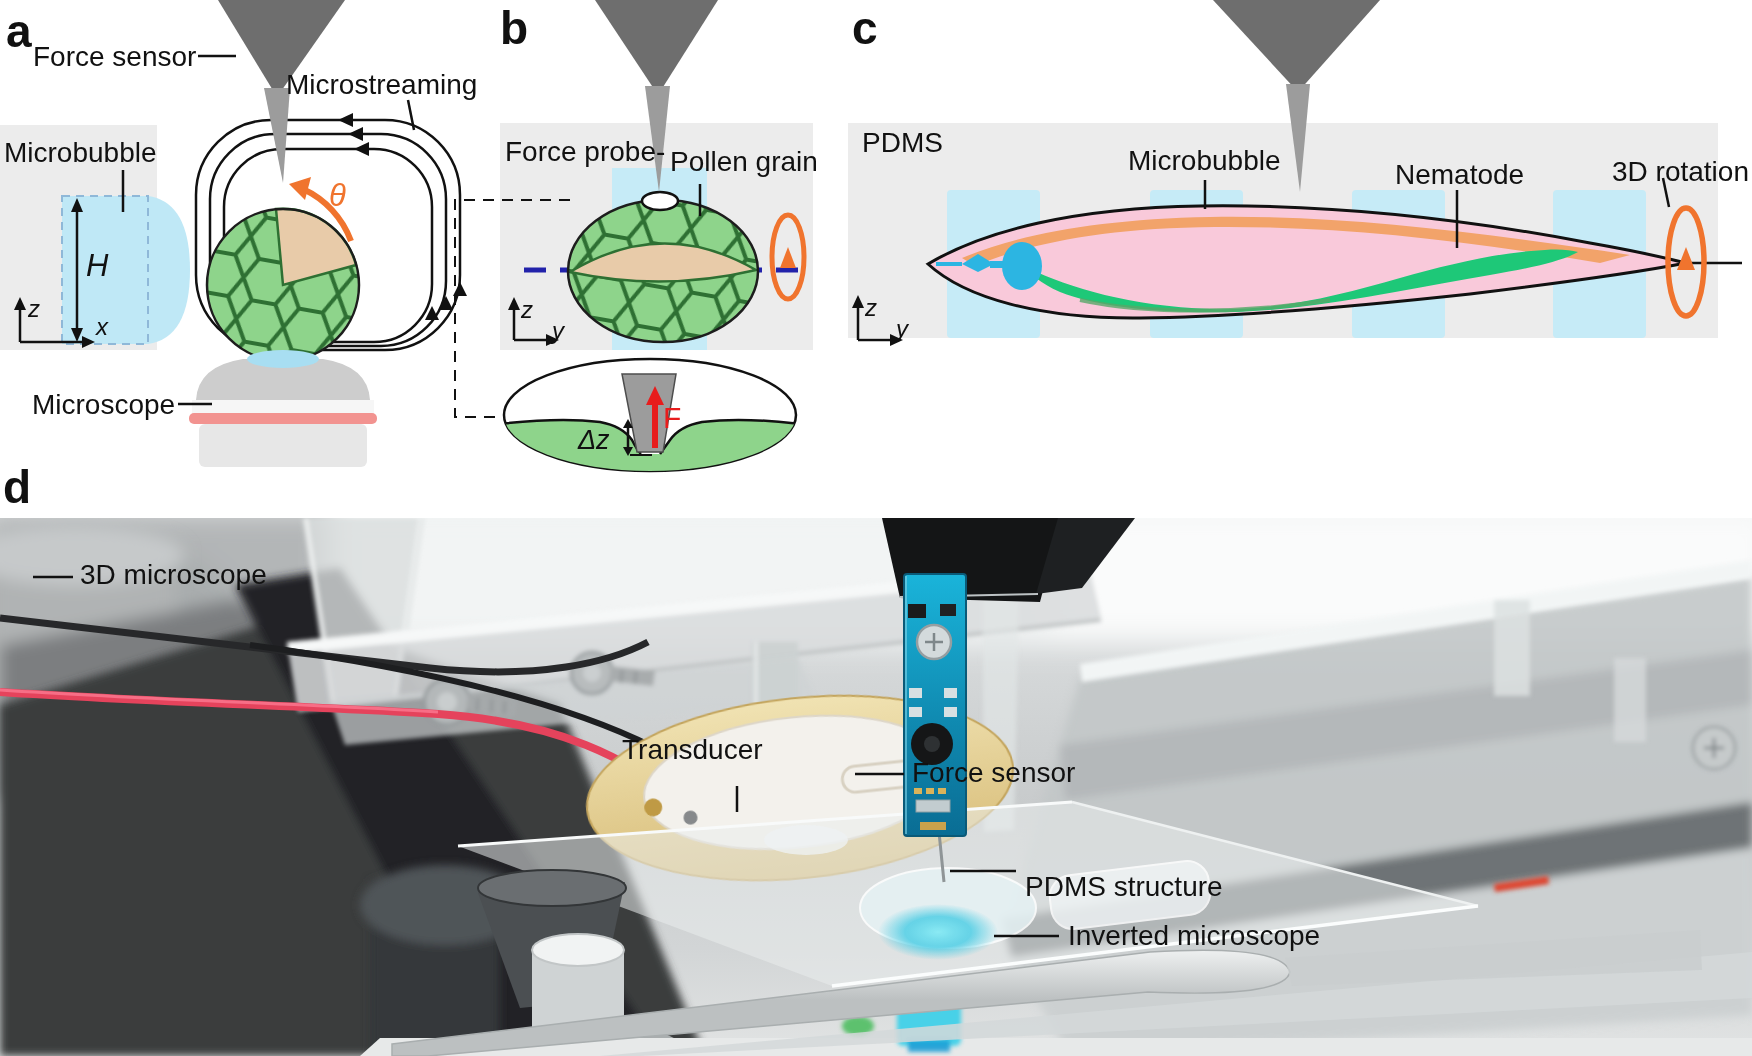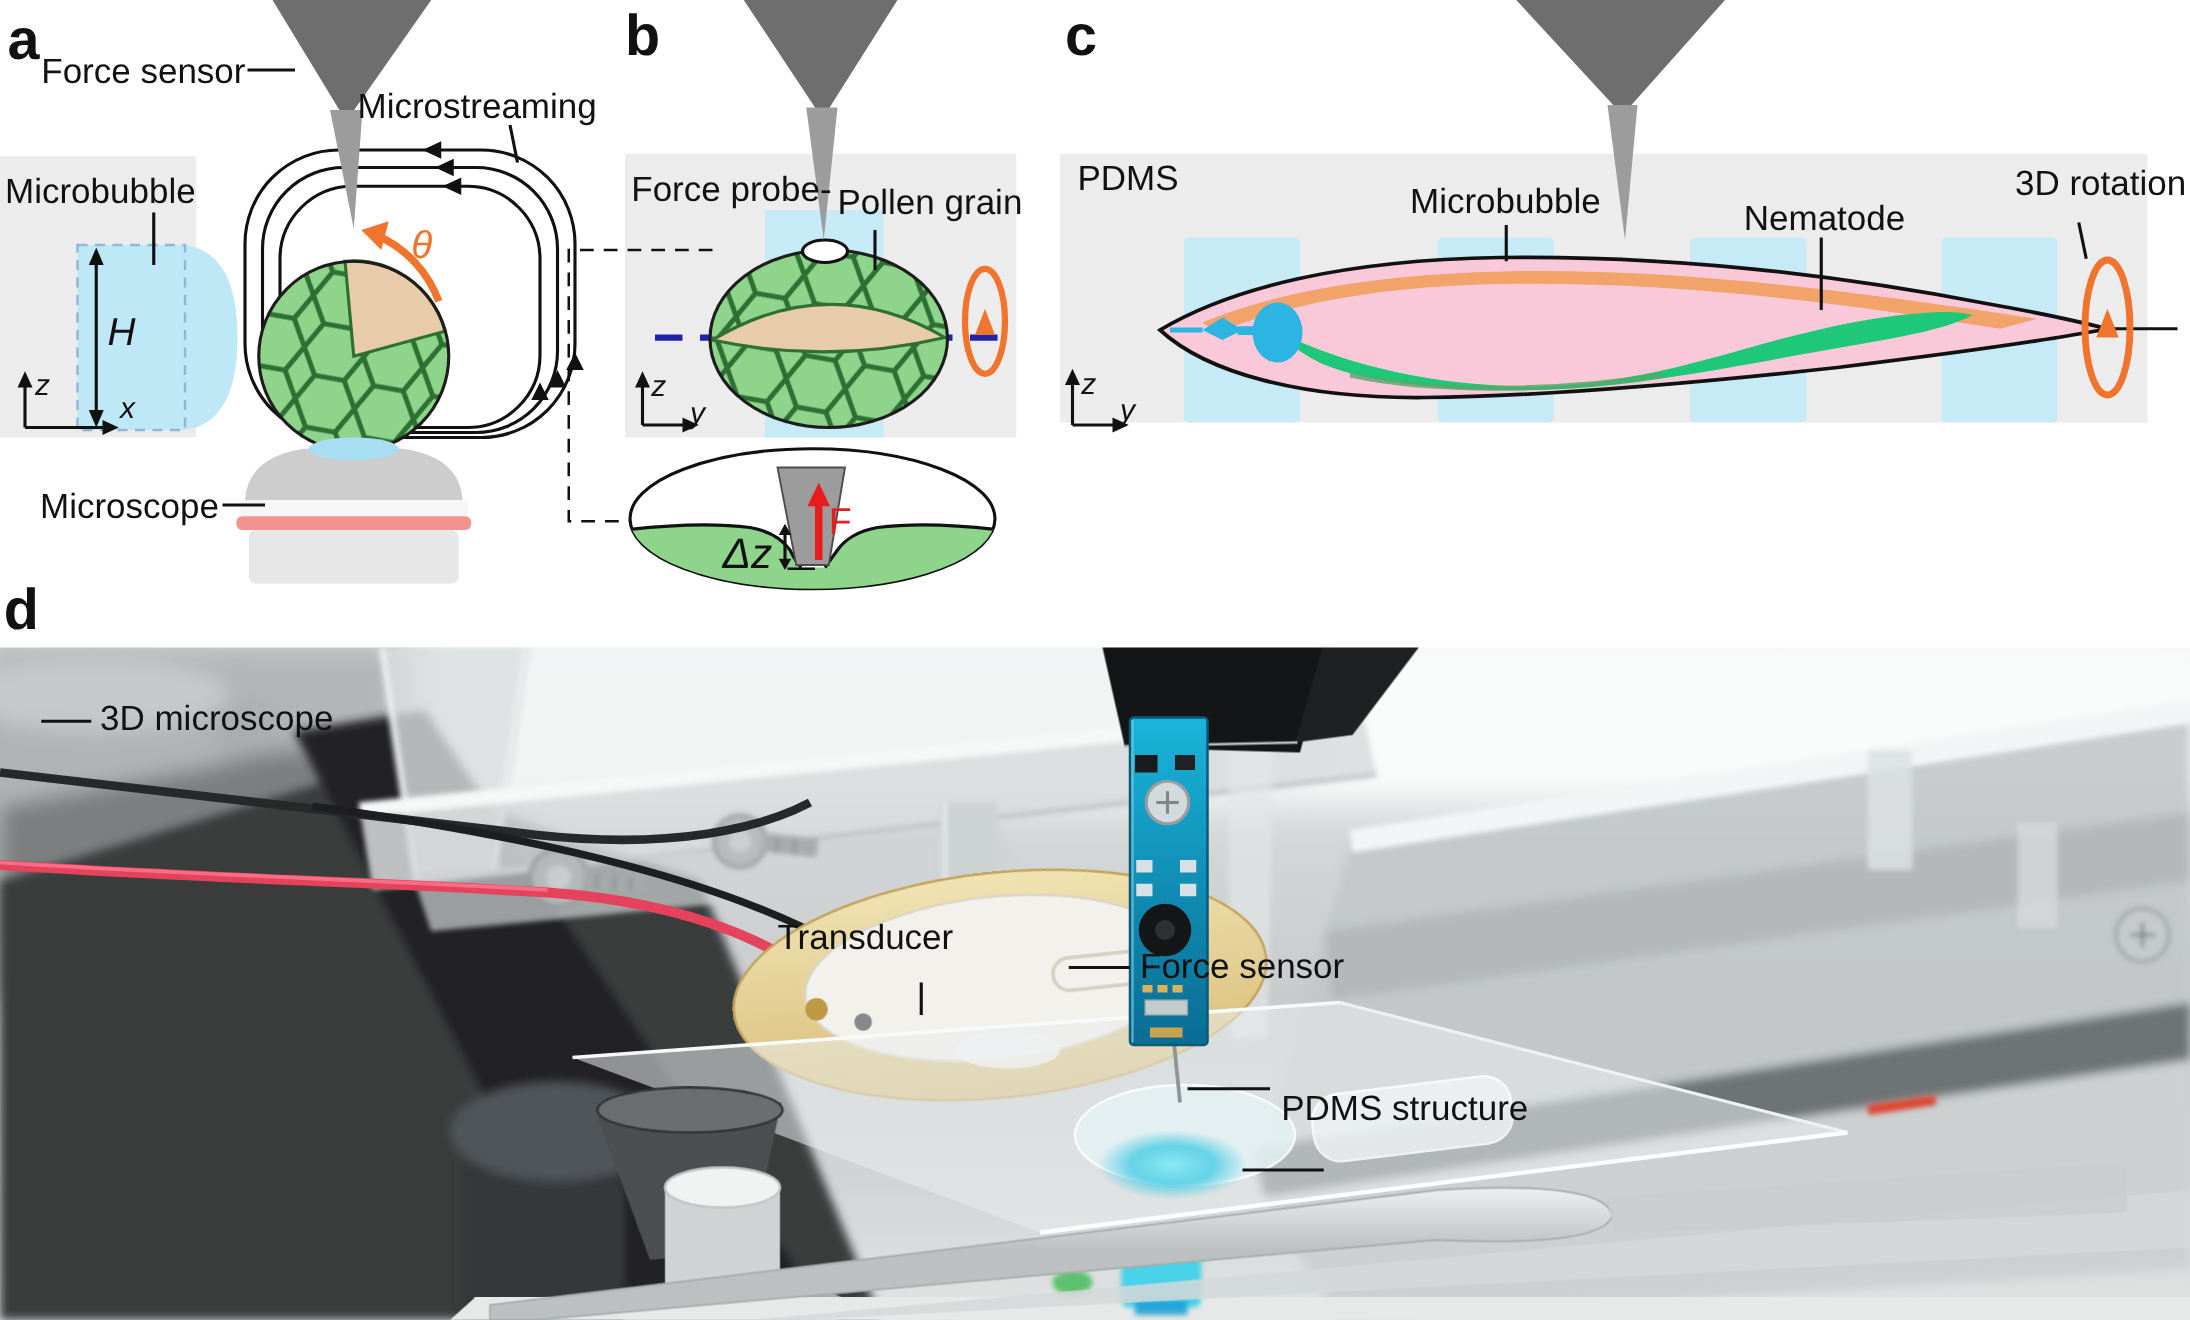--- a/index.html
+++ b/index.html
@@ -8,21 +8,21 @@
   svg{position:absolute;left:0;top:0;}
   #diagrams{z-index:1;}
   #photo{z-index:1;}
   .lbl{position:absolute;z-index:6;color:#111;font-size:28px;line-height:1.05;white-space:nowrap;
        font-family:"Liberation Sans",sans-serif;}
   .letter{font-size:46px;font-weight:bold;line-height:1;}
   .axis{font-size:24px;font-style:italic;}
   .big-italic{font-size:31px;font-style:italic;}
   .theta{color:#f0742e;font-size:31px;font-style:italic;}
   .force{color:#e81c1c;font-size:30px;}
-  .dz{font-size:34px;font-style:italic;}
+  .dz{font-size:27px;font-style:italic;}
 </style>
 </head>
 <body>
 
 <div class="figure">
 
 <svg id="diagrams" width="1752" height="500" viewBox="0 0 1752 500">
   <defs>
     <pattern id="cells" width="48" height="42" patternUnits="userSpaceOnUse" patternTransform="rotate(10)">
       <path d="M12 0 L36 0 L48 21 L36 42 L12 42 L0 21 Z" fill="none" stroke="#2e7033" stroke-width="4"></path>
@@ -413,22 +413,23 @@
 <div class="lbl" style="left:505px;top:137px">Force probe-</div>
 <div class="lbl" style="left:670px;top:147px">Pollen grain</div>
 <div class="lbl axis" style="left:521px;top:297px">z</div>
 <div class="lbl axis" style="left:552px;top:318px">y</div>
 <div class="lbl dz" style="left:578px;top:426px">Δz</div>
 <div class="lbl force" style="left:663px;top:402px">F</div>
 
 <div class="lbl" style="left:862px;top:128px">PDMS</div>
 <div class="lbl" style="left:1128px;top:146px">Microbubble</div>
 <div class="lbl" style="left:1395px;top:160px">Nematode</div>
-<div class="lbl" style="left:1612px;top:132px">3D rotation</div>
+<div class="lbl" style="left:1612px;top:157px">3D rotation</div>
 <div class="lbl axis" style="left:865px;top:295px">z</div>
 <div class="lbl axis" style="left:896px;top:316px">y</div>
 
 <div class="lbl" style="left:80px;top:560px">3D microscope</div>
 <div class="lbl" style="left:622px;top:735px">Transducer</div>
 <div class="lbl" style="left:912px;top:758px">Force sensor</div>
 <div class="lbl" style="left:1025px;top:872px">PDMS structure</div>
+<div class="lbl" style="left:1068px;top:921px">Inverted microscope</div>
 
 </div>
 
 </body></html>

